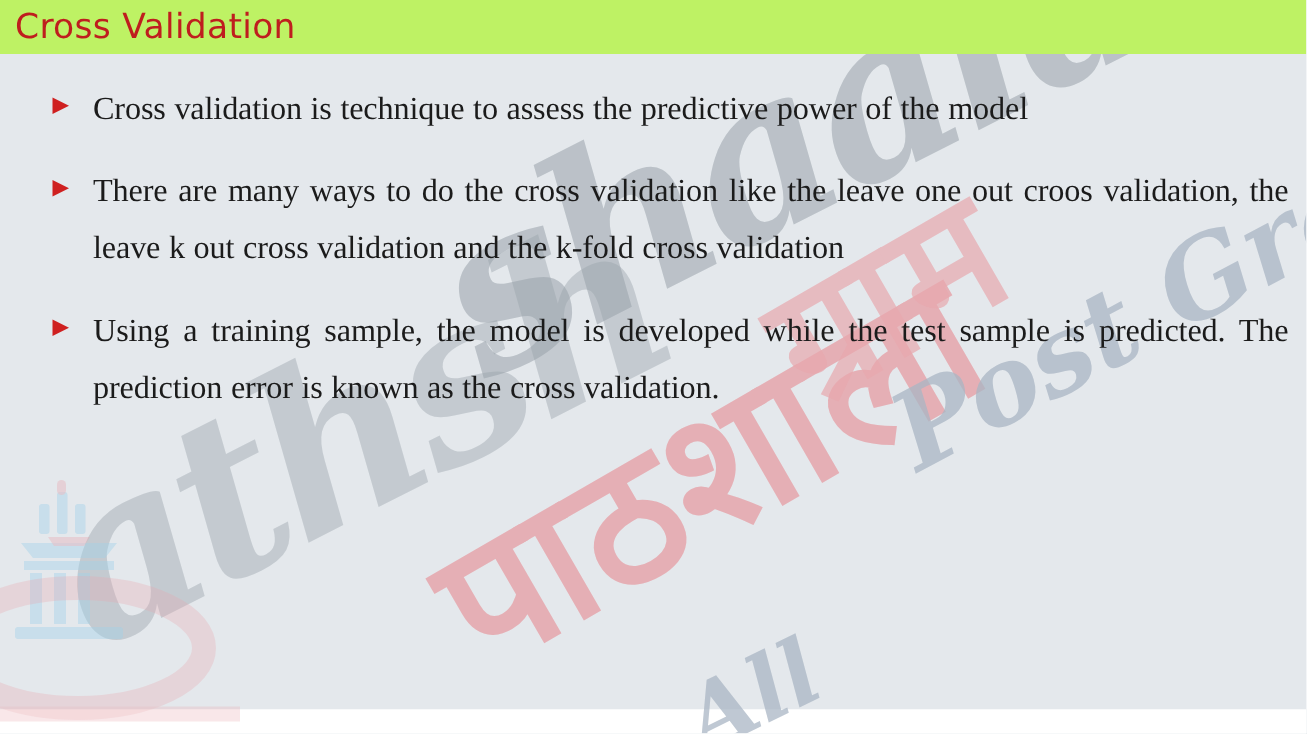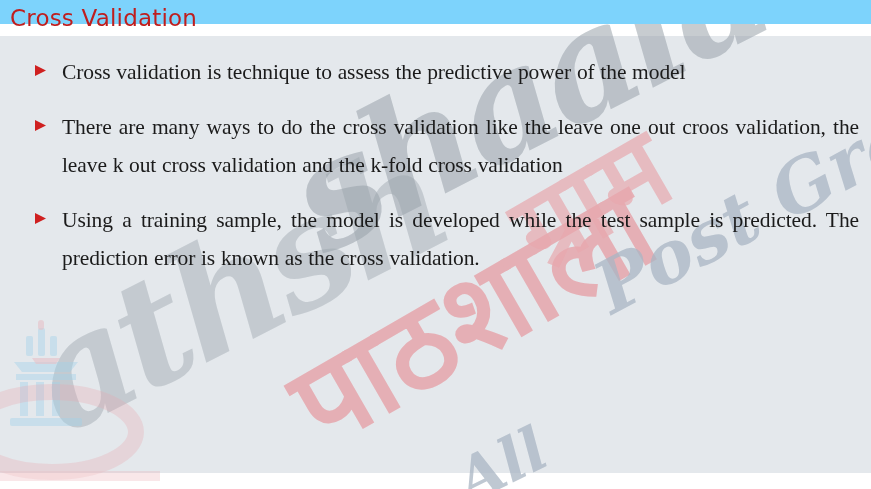--- a/index.html
+++ b/index.html
@@ -152,22 +152,22 @@
     height: 110px;
     opacity: 0.55;
   }
 
   
   #header-bar {
     position: absolute;
     left: 0;
     top: 0;
     width: 871px;
-    height: 24px;
-    background: #7dd3fc;
+    height: 36px;
+    background: #bef264;
     z-index: 3;
   }
   #slide-title {
     position: absolute;
     left: 10px;
     top: 2px;
     font-family: "DejaVu Sans", sans-serif;
     font-size: 23px;
     line-height: 32px;
     color: #bf1e1e;

